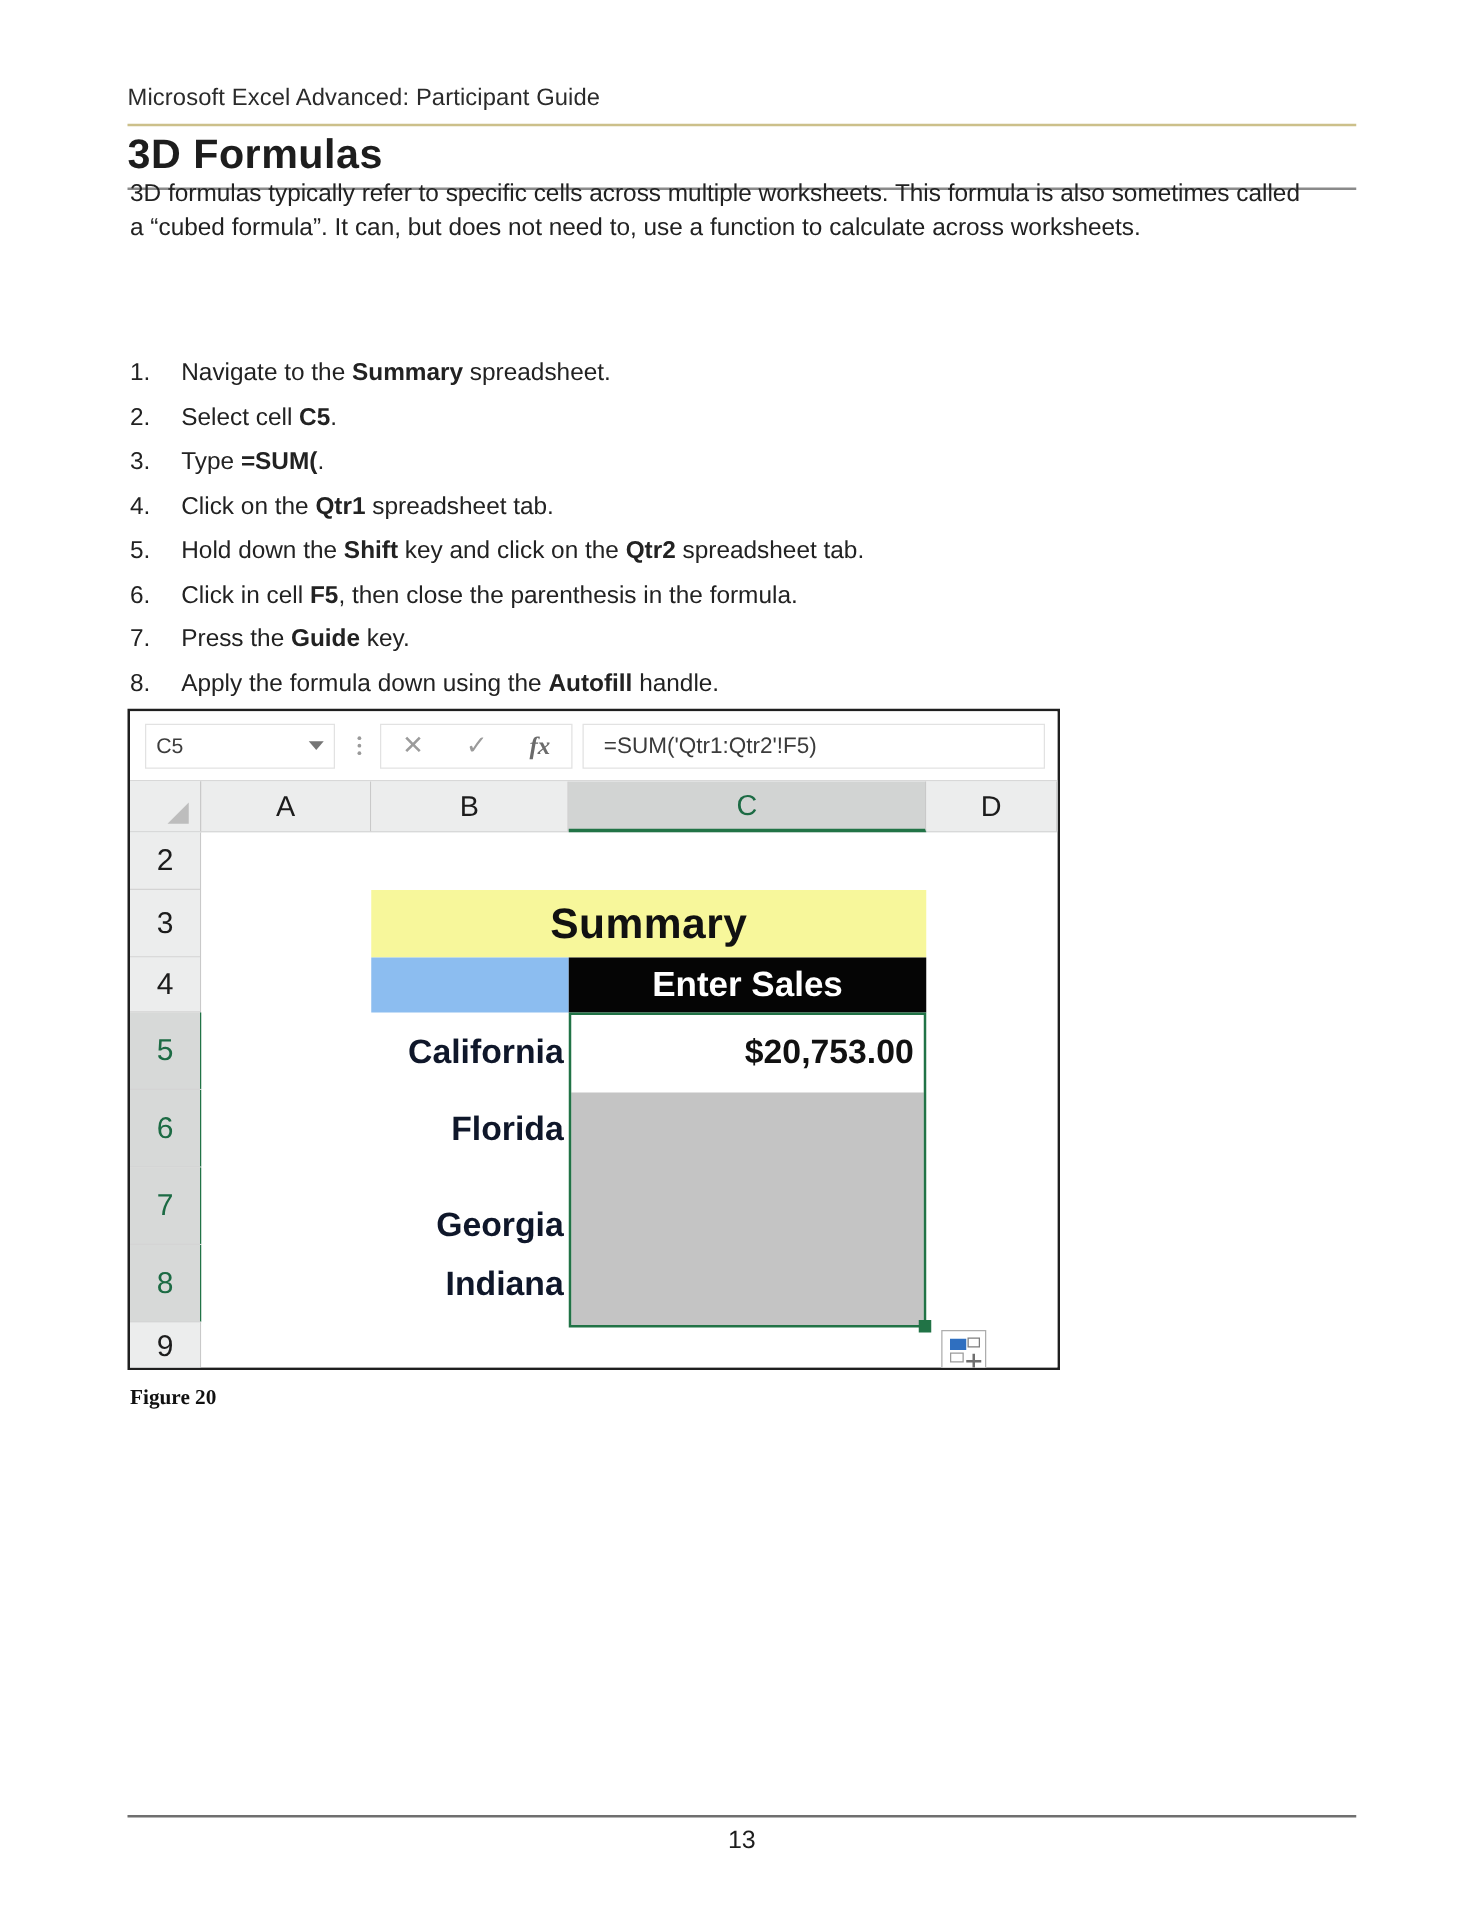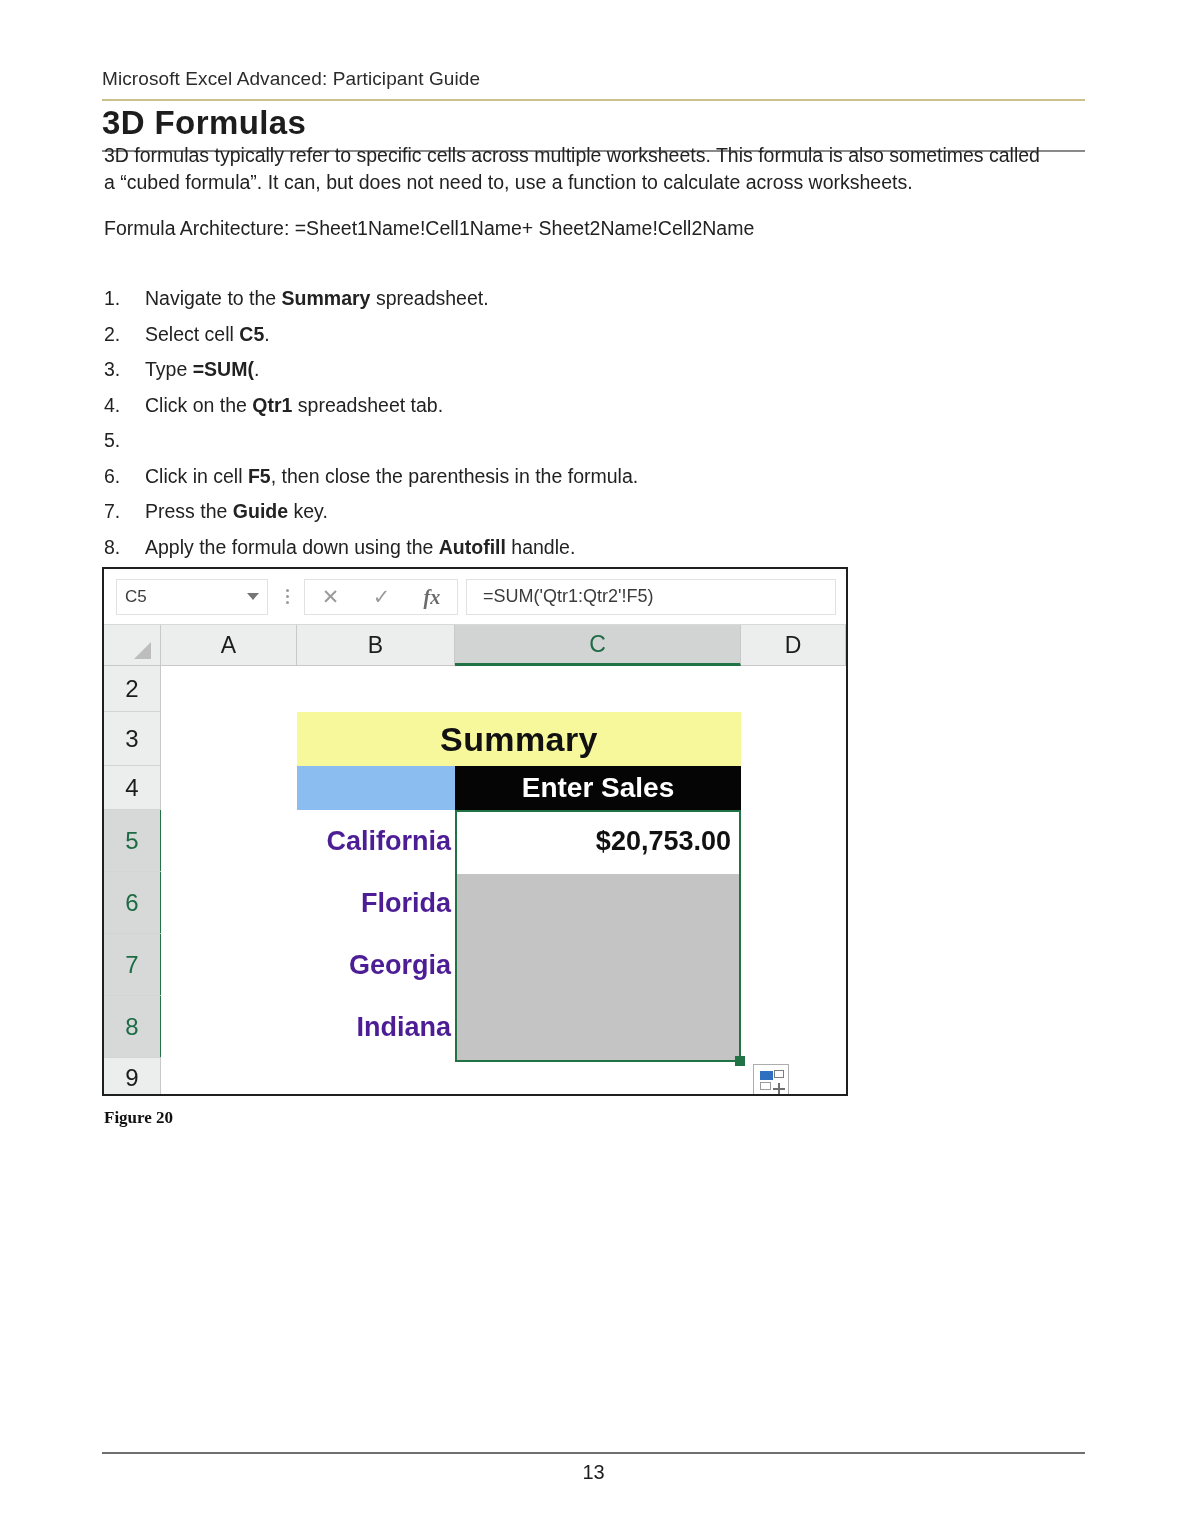--- a/index.html
+++ b/index.html
@@ -282,21 +282,21 @@
     align-items: center;
   }
   .cl-a { width: 136px; flex: 0 0 136px; }
   .cl-b { width: 158px; flex: 0 0 158px; justify-content: flex-end; padding-right: 4px;}
   .cl-c { width: 286px; flex: 0 0 286px; justify-content: flex-end; padding-right: 10px;}
   .cl-d { flex: 1; }
 
   .txt-state {
     font-size: 27px;
     font-weight: 700;
-    color: #4c1d95;
+    color: #0f172a;
     font-family: "Liberation Sans", sans-serif;
   }
   .txt-money {
     font-size: 27px;
     font-weight: 700;
     color: #111;
   }
 
   
   .summary-cell {
@@ -454,41 +454,41 @@
     <div class="doc-header-text">Microsoft Excel Advanced: Participant Guide</div>
     <div class="doc-header-rule"></div>
   </div>
 
   <div class="h1-wrap">
     <div class="h1">3D Formulas</div>
     <div class="h1-rule"></div>
   </div>
 
   <div class="para" id="para-intro">3D formulas typically refer to specific cells across multiple worksheets. This formula is also sometimes called a “cubed formula”. It can, but does not need to, use a function to calculate across worksheets.</div>
-  <div class="para" id="para-arch">Formula Architecture:  =Sheet1Name!Cell1Name+ Sheet2Name!Cell2Name</div>
 
   <div class="steps" id="steps-list">
       <div class="step">
         <div class="step-num">1.</div>
         <div class="step-text">Navigate to the <b>Summary</b> spreadsheet.</div>
       </div>
       <div class="step">
         <div class="step-num">2.</div>
         <div class="step-text">Select cell <b>C5</b>.</div>
       </div>
       <div class="step">
         <div class="step-num">3.</div>
         <div class="step-text">Type <b>=SUM(</b>.</div>
       </div>
       <div class="step">
         <div class="step-num">4.</div>
         <div class="step-text">Click on the <b>Qtr1</b> spreadsheet tab.</div>
       </div>
       <div class="step">
         <div class="step-num">5.</div>
+        <div class="step-text">Hold down the <b>Shift</b> key and click on the <b>Qtr2</b> spreadsheet tab.</div>
       </div>
       <div class="step">
         <div class="step-num">6.</div>
         <div class="step-text">Click in cell <b>F5</b>, then close the parenthesis in the formula.</div>
       </div>
       <div class="step">
         <div class="step-num">7.</div>
         <div class="step-text">Press the <b>Guide</b> key.</div>
       </div>
       <div class="step">
@@ -592,21 +592,21 @@
             <div class="cl cl-b" style="height: 62px;">
               <span class="txt-state">Florida</span>
             </div>
             <div class="cl cl-c" style="height: 62px;">
               <span class="txt-money">$24,459.00</span>
             </div>
             <div class="cl cl-d" style="height: 62px;"></div>
           </div>
           <div class="cellrow" style="height: 62px;">
             <div class="cl cl-a" style="height: 62px;"></div>
-            <div class="cl cl-b" style="height: 62px;">
+            <div class="cl cl-b" style="height: 62px; align-items: flex-end;">
               <span class="txt-state">Georgia</span>
             </div>
             <div class="cl cl-c" style="height: 62px;">
               <span class="txt-money">$35,539.00</span>
             </div>
             <div class="cl cl-d" style="height: 62px;"></div>
           </div>
           <div class="cellrow" style="height: 62px;">
             <div class="cl cl-a" style="height: 62px;"></div>
             <div class="cl cl-b" style="height: 62px;">

